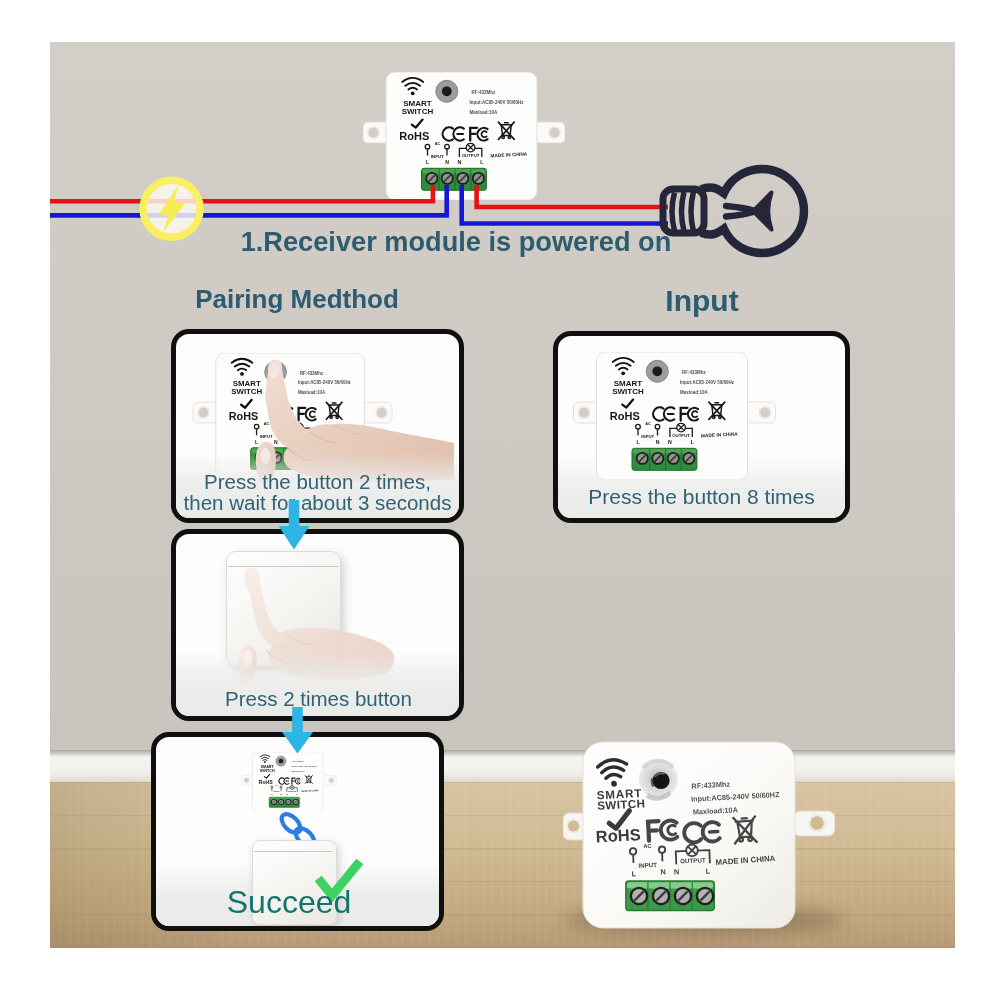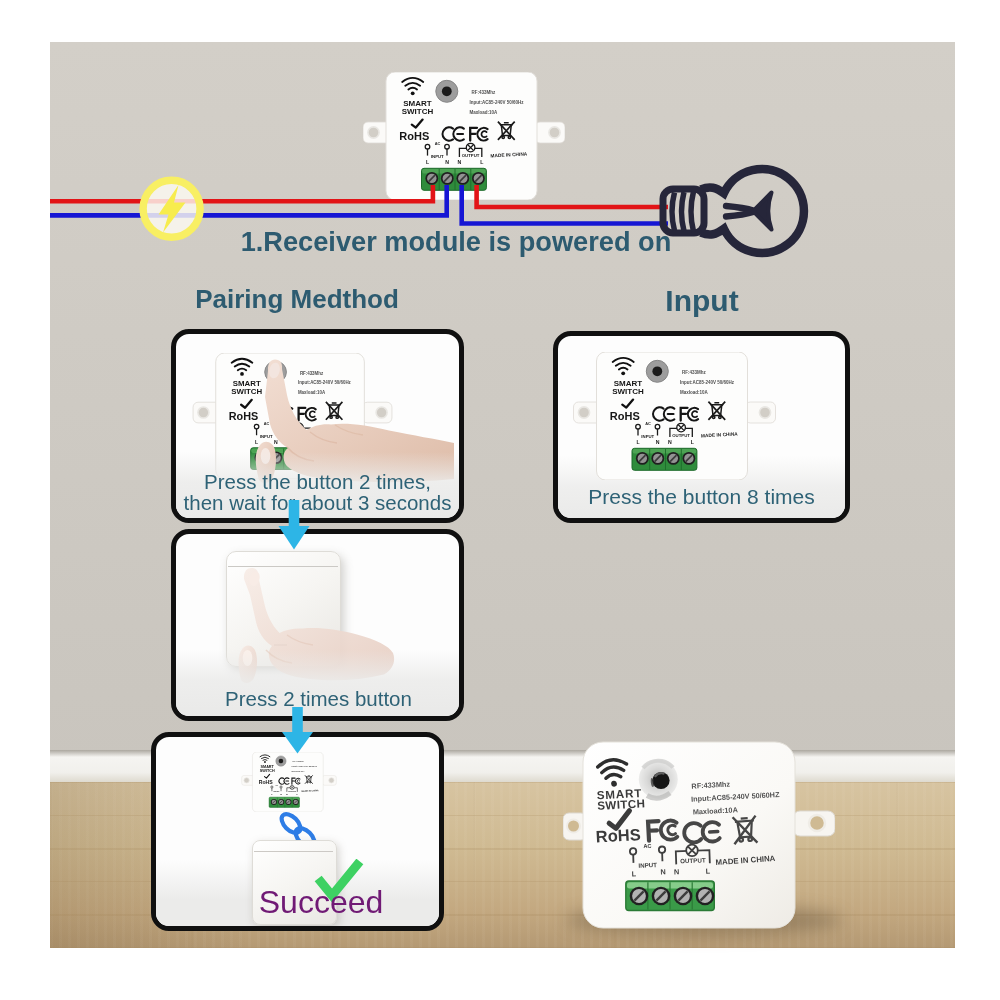--- a/index.html
+++ b/index.html
@@ -204,21 +204,21 @@
       <g fill="none" stroke="#2e7de6" stroke-width="4.2">
         <ellipse cx="14" cy="13.5" rx="11.5" ry="6.6" transform="rotate(45 14 13.5)"></ellipse>
         <ellipse cx="28" cy="27.5" rx="11.5" ry="6.6" transform="rotate(45 28 27.5)"></ellipse>
       </g>
     </svg>
     <div class="abs" style="left:96px;top:102.6px;width:83.2px;height:83.2px;background:linear-gradient(150deg,#ffffff 0%,#f6f5f2 50%,#e9e7e3 100%);border-radius:8px;border:1px solid #dedcd7;box-shadow:2px 3px 8px rgba(110,105,95,0.28);"></div>
     <div class="abs" style="left:98px;top:113.8px;width:79px;height:1.4px;background:#ccc9c5;"></div>
     <svg class="abs" style="left:158px;top:122px;" width="50" height="48" viewBox="0 0 50 48">
       <path d="M7,23 L18,36.5 L43,6" fill="none" stroke="#3ed163" stroke-width="9" stroke-linecap="square"></path>
     </svg>
-    <div class="abs" style="left:0;top:147px;width:266px;text-align:center;font-size:32px;color:#701a75;margin-left:32px;">Succeed</div>
+    <div class="abs" style="left:0;top:147px;width:266px;text-align:center;font-size:32px;color:#0f766e;">Succeed</div>
   </div>
 
   <div class="pbox" id="boxr" style="left:553px;top:331px;width:287px;height:182px;">
     <div class="abs" style="left:0;top:120px;width:287px;height:62px;background:linear-gradient(180deg,rgba(236,236,235,0) 0%,rgba(235,235,234,0.8) 50%,#eaeae9 100%);"></div>
     <svg class="abs" style="left:8.8px;top:16.4px;" width="215" height="128" viewBox="0 0 202 128">
         <use href="#mod"></use>
       </svg>
     <div class="boxcap" style="left:5px;top:149px;width:277px;font-size:21px;">Press the button 8 times</div>
   </div>
 

